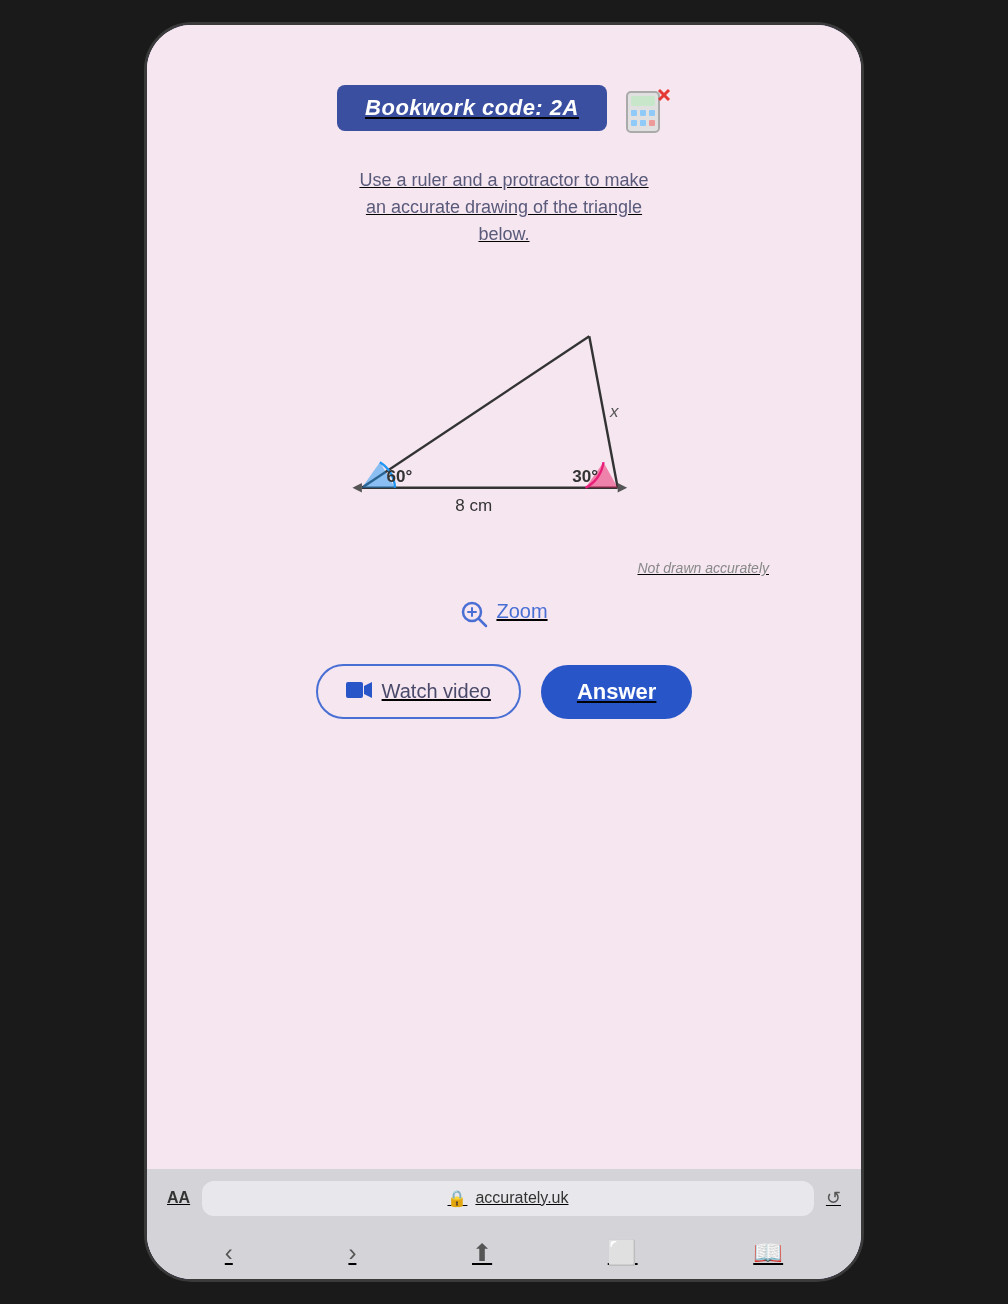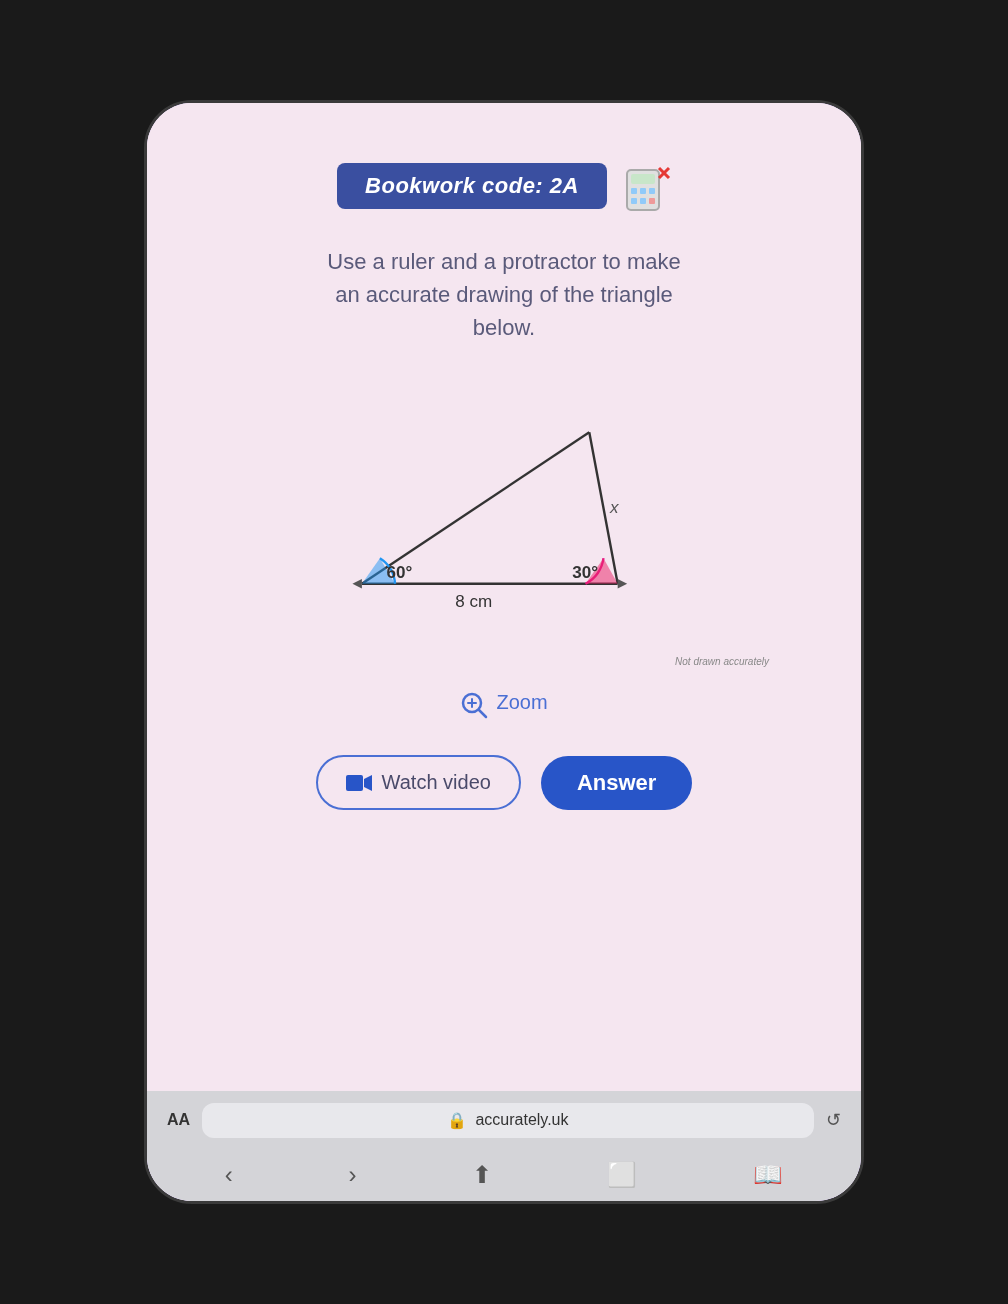--- a/index.html
+++ b/index.html
@@ -10,28 +10,29 @@
       background: #1a1a1a;
       display: flex;
       align-items: center;
       justify-content: center;
       font-family: -apple-system, BlinkMacSystemFont, 'Segoe UI', Arial, sans-serif;
       overflow: hidden;
     }
 
     .phone-frame {
       width: 720px;
-      height: 1104px;
+      height: 1260px;
       background: #c4b5fd;
       border-radius: 48px;
       position: relative;
       display: flex;
       flex-direction: column;
       overflow: hidden;
       border: 3px solid #3a3a3a;
+      text-decoration: underline;
     }
 
     .screen {
       flex: 1;
       background: #f5e6f0;
       display: flex;
       flex-direction: column;
       overflow: hidden;
       margin: 0;
     }
@@ -76,21 +77,21 @@
     }
 
     .calculator-icon {
       width: 48px;
       height: 48px;
       position: relative;
     }
 
     .question-text {
       color: #5a5a7a;
-      font-size: 22px;
+      font-size: 18px;
       text-align: center;
       line-height: 1.5;
       margin-bottom: 24px;
       padding: 0 8px;
     }
 
     .measure-text {
       color: #5a5a7a;
       font-size: 22px;
       text-align: center;
@@ -100,21 +101,21 @@
 
     .triangle-container {
       width: 100%;
       display: flex;
       justify-content: center;
       margin-bottom: 8px;
     }
 
     .not-drawn-note {
       color: #888;
-      font-size: 10px;
+      font-size: 14px;
       text-align: right;
       width: 100%;
       padding-right: 60px;
       margin-bottom: 24px;
       font-style: italic;
     }
 
     .zoom-btn {
       display: flex;
       gap: 8px;
@@ -134,21 +135,21 @@
 
     .bottom-buttons {
       display: flex;
       gap: 20px;
       margin-bottom: 24px;
       align-items: center;
     }
 
     .watch-video-btn {
       display: flex;
-      align-items: center;
+      align-items: flex-start;
       gap: 10px;
       border: 2px solid #4a6fd4;
       background: transparent;
       color: #4a4a6a;
       border-radius: 50px;
       padding: 14px 28px;
       font-size: 20px;
       font-weight: 500;
       cursor: pointer;
     }

